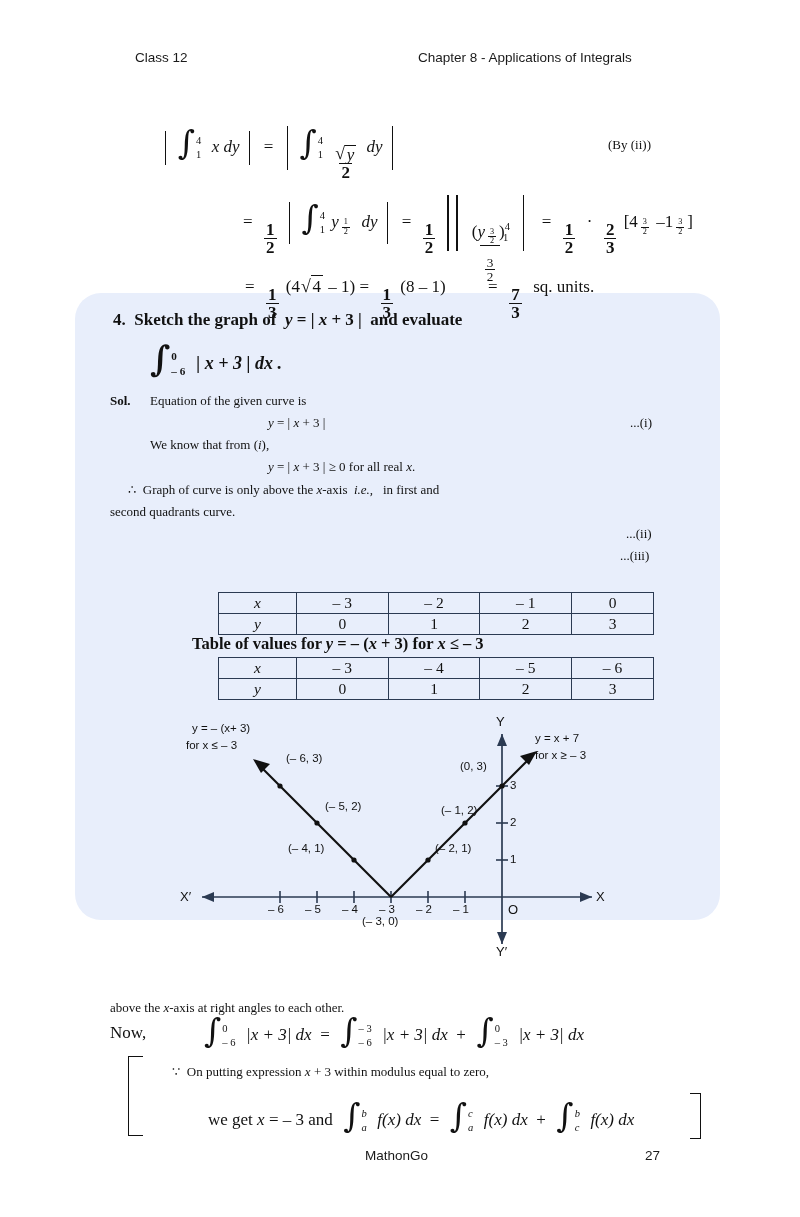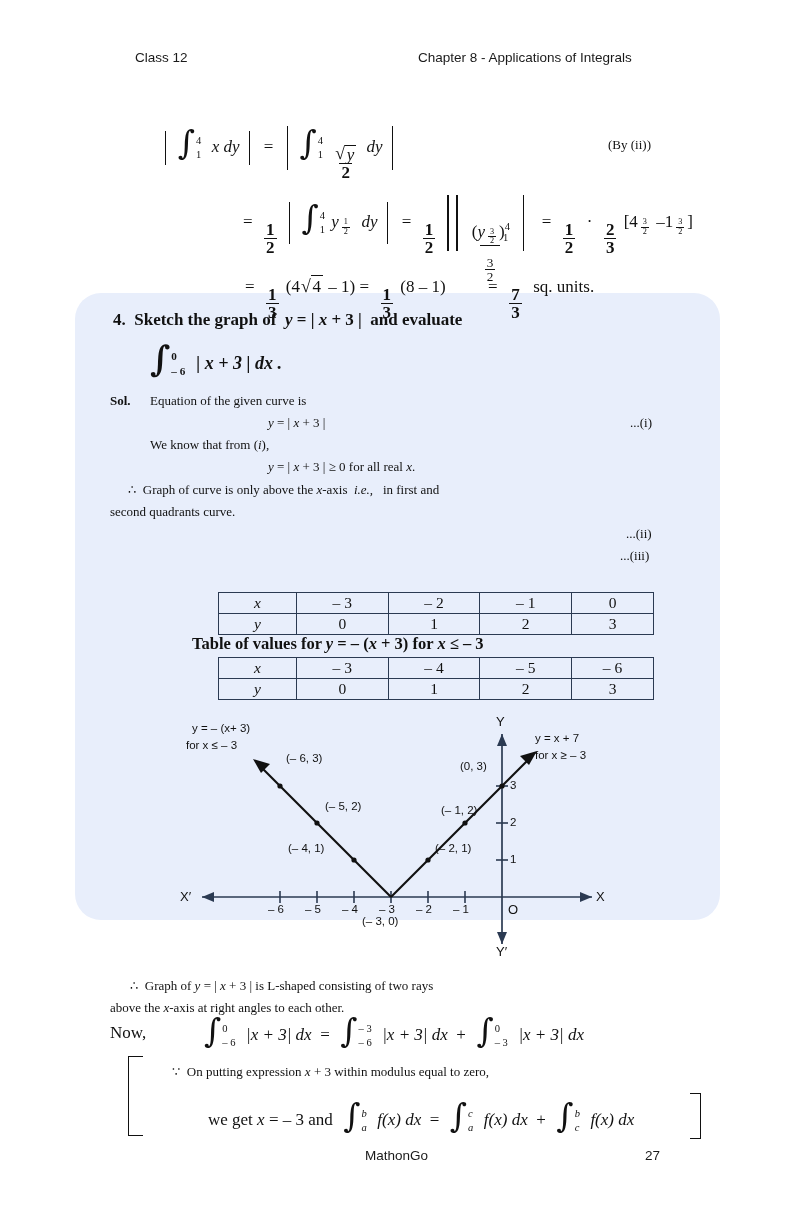--- a/index.html
+++ b/index.html
@@ -341,23 +341,20 @@
     <div class="figlbl" style="left:255px;top:130px;">(– 2, 1)</div>
     <div class="figlbl" style="left:236px;top:92px;margin-left:25px;">(– 1, 2)</div>
     <div class="figlbl" style="left:280px;top:48px;">(0, 3)</div>
 
     <div class="figlbl it" style="left:12px;top:10px;">y = – (x+ 3)</div>
     <div class="figlbl it" style="left:6px;top:27px;">for x ≤ – 3</div>
     <div class="figlbl it" style="left:355px;top:20px;">y = x + 7</div>
     <div class="figlbl it" style="left:355px;top:37px;">for x ≥ – 3</div>
   </div>
 
-  <div class="blk" style="left:130px;top:977px;">
-    ∴&nbsp;&nbsp;Graph of <span class="mi">y</span> = | <span class="mi">x</span> + 3 | is L-shaped consisting of two rays
-  </div>
   <div class="blk" style="left:110px;top:999px;">
     above the <span class="mi">x</span>-axis at right angles to each other.
   </div>
 
   <div class="blk" style="left:110px;top:1022px;font-size:17px;">Now,</div>
   <div class="blk" style="left:202px;top:1020px;font-size:17px;">
     <span class="ig">
         <span class="sgn">∫</span>
         <span class="lim">
           <span class="up">0</span>

